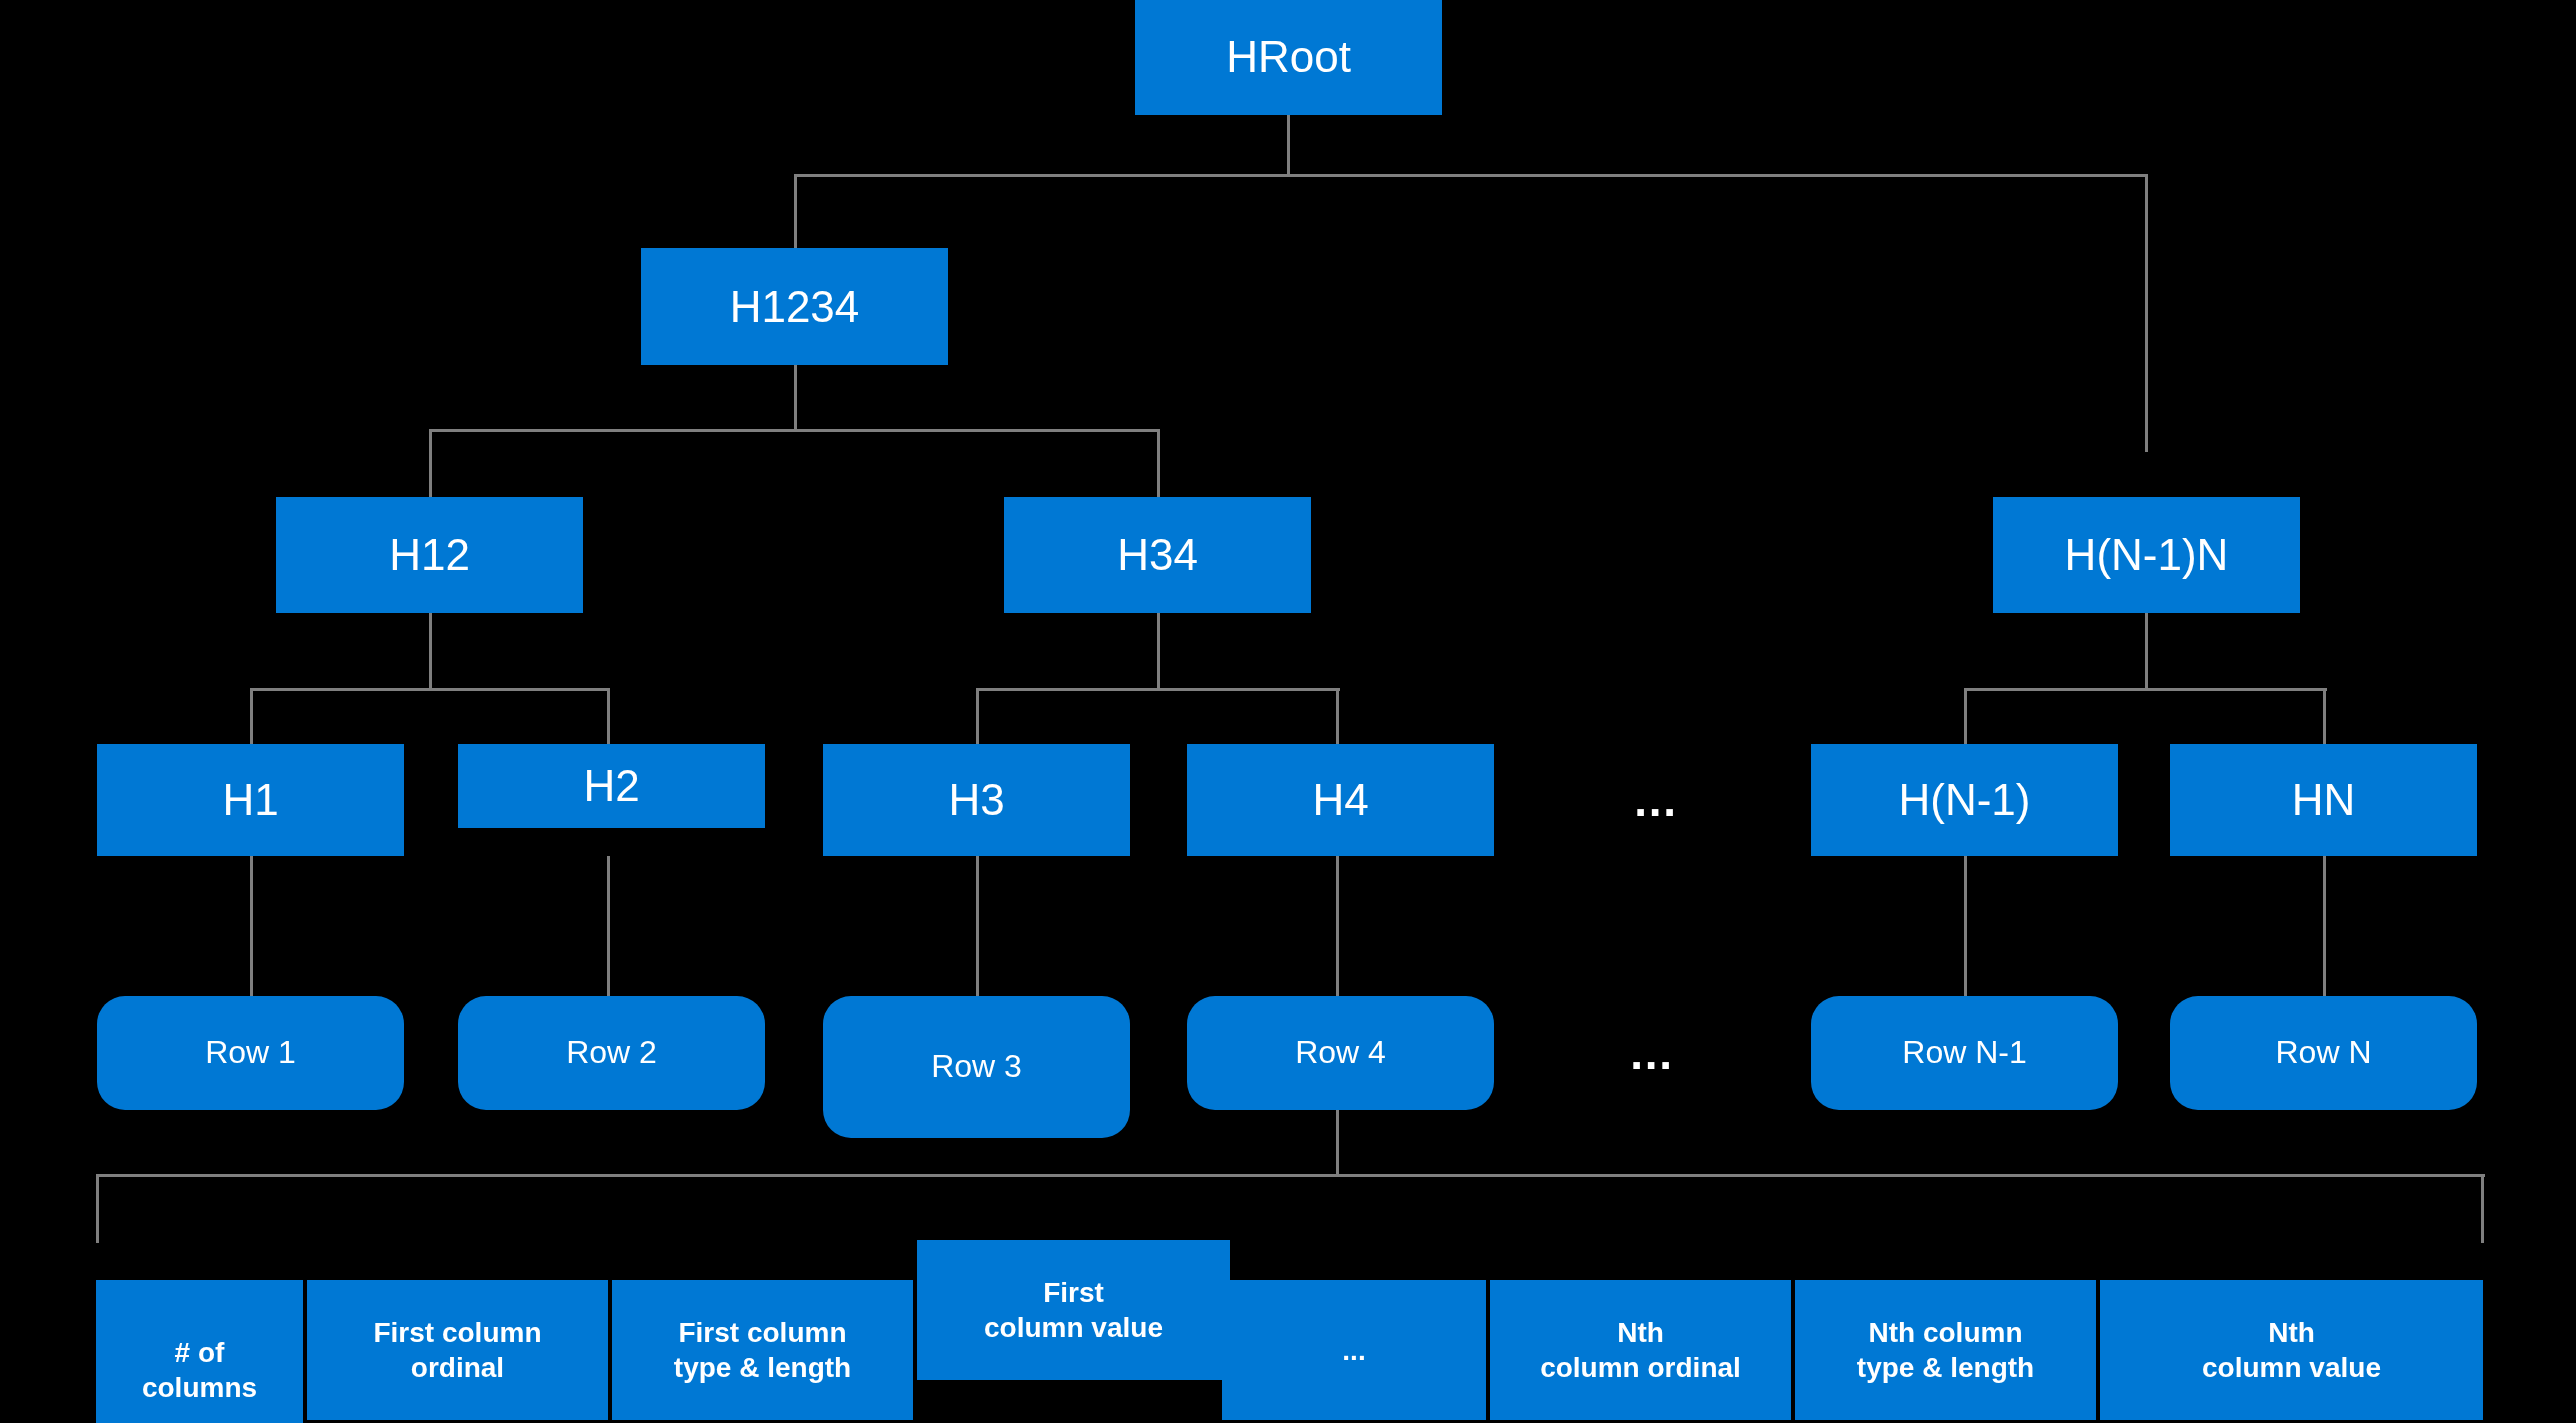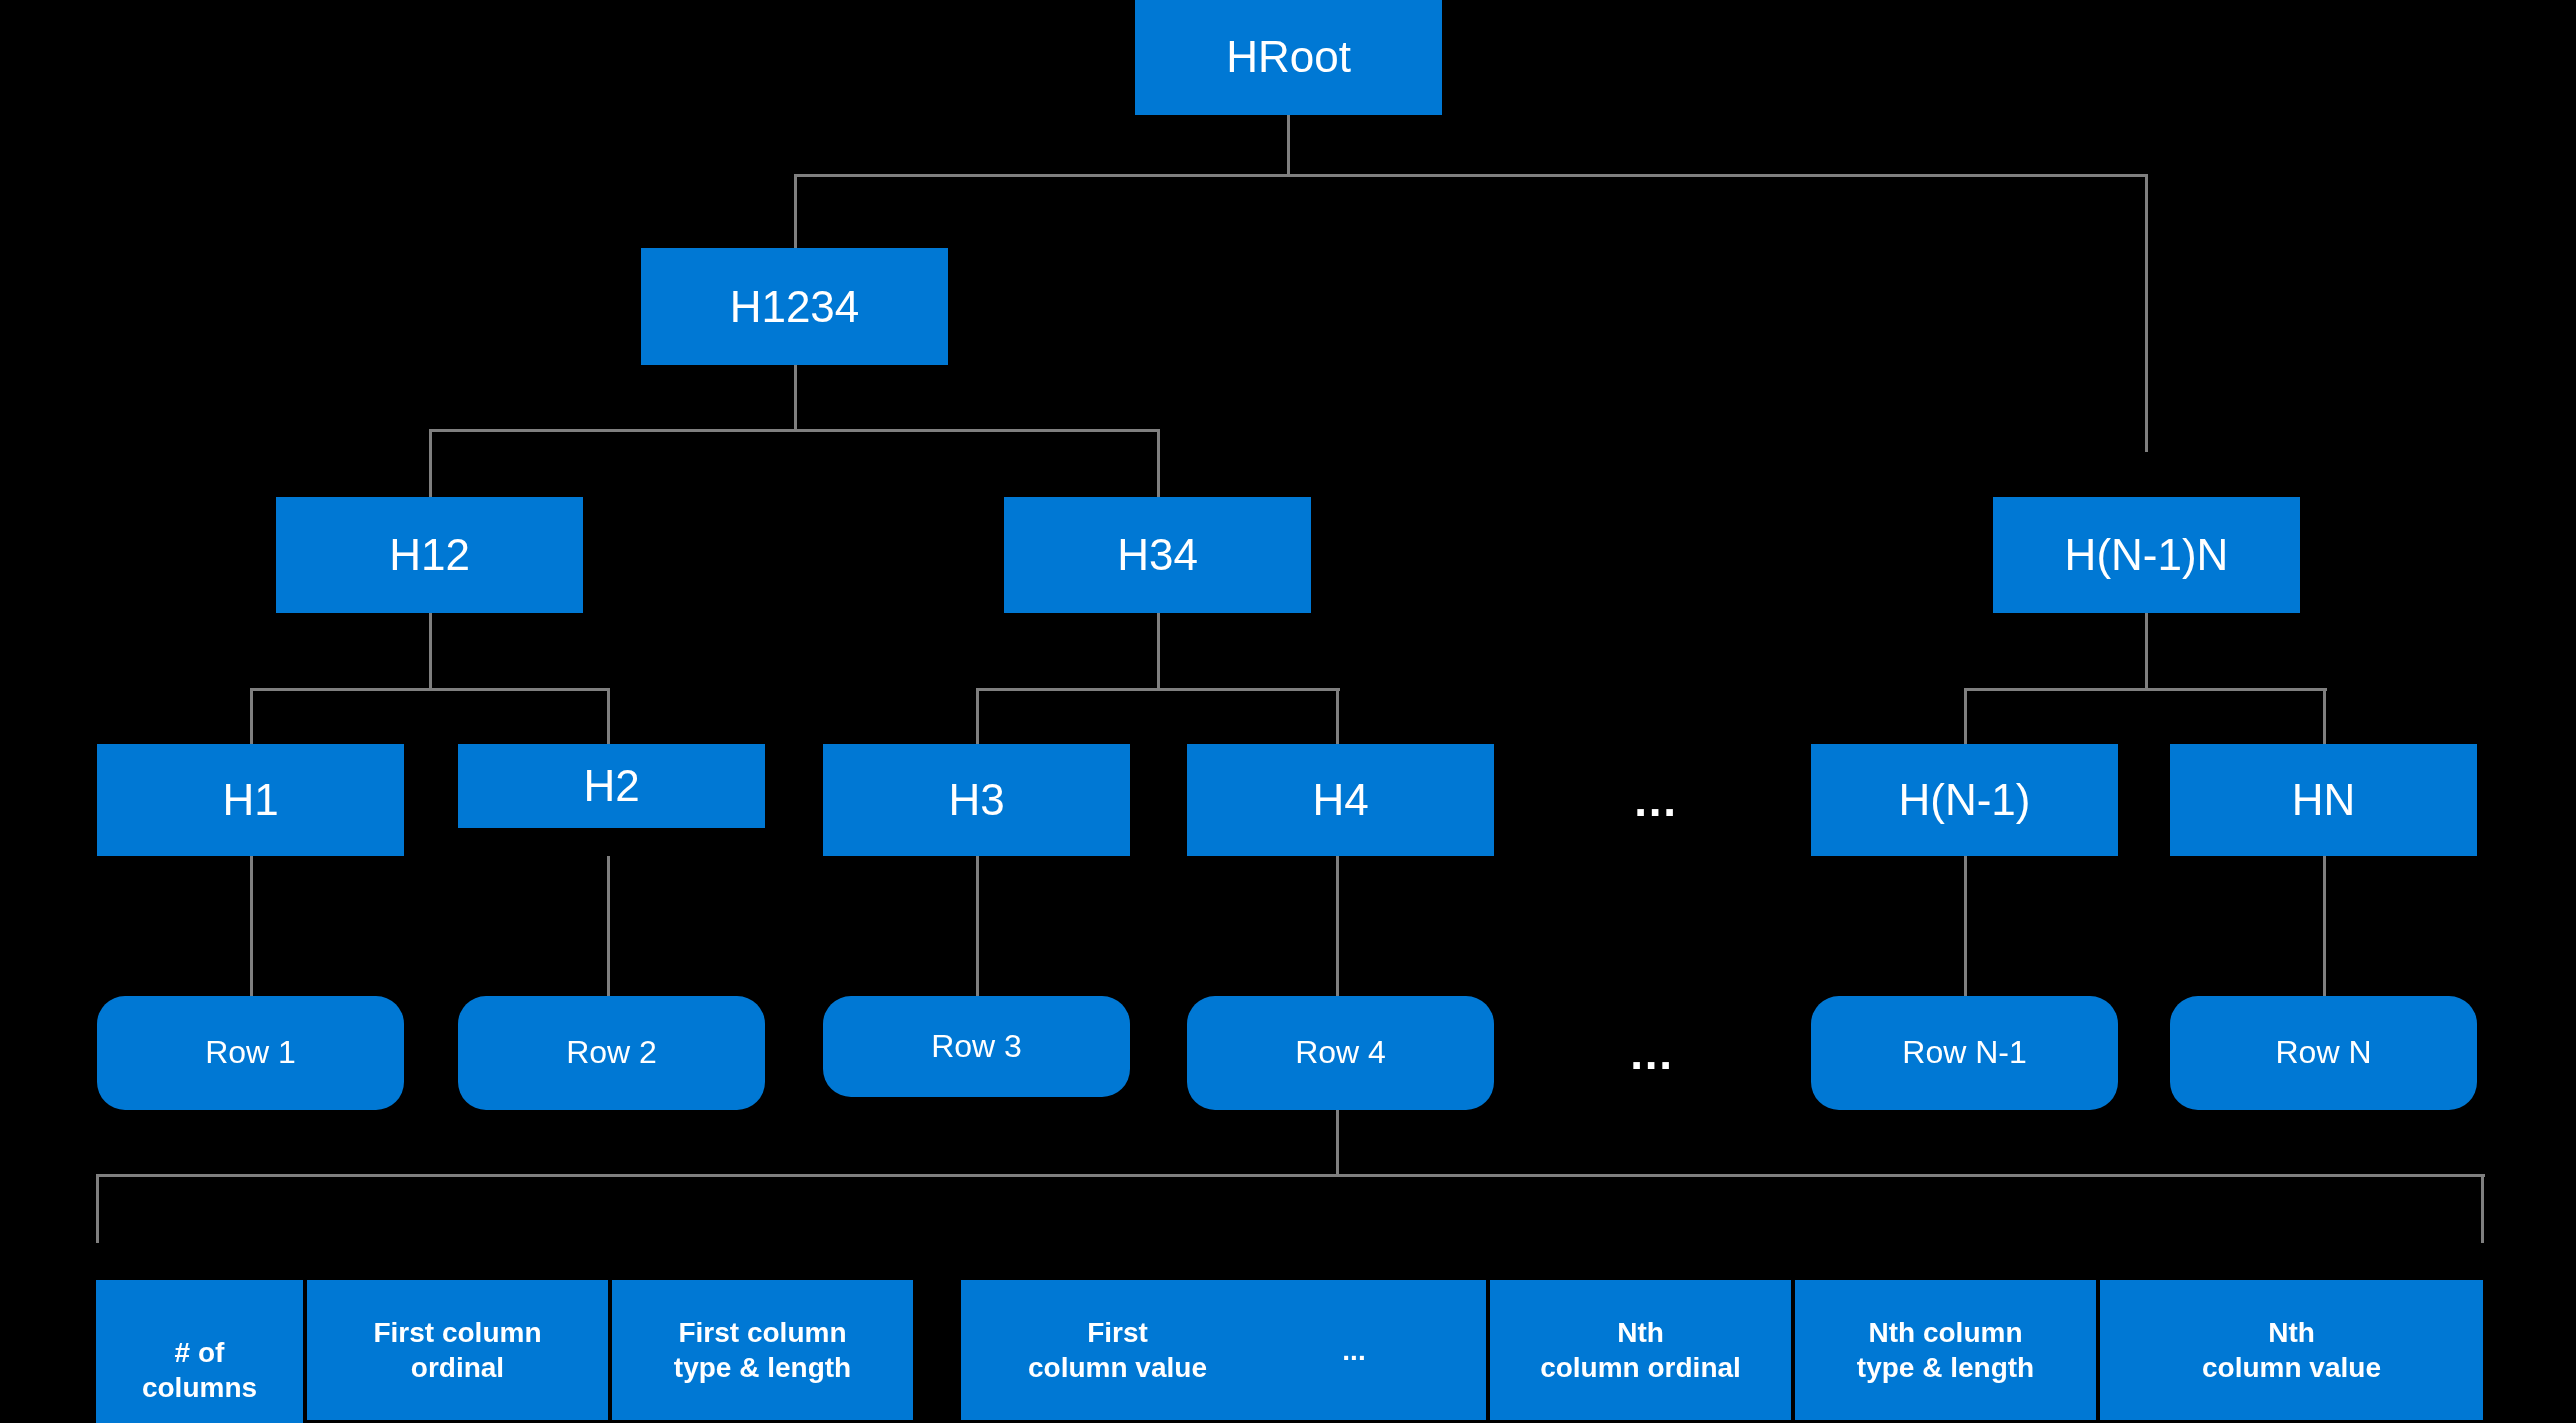--- a/index.html
+++ b/index.html
@@ -111,30 +111,30 @@
   <div class="node lvl-big" style="left:458px; top:744px; width:307px; height:84px;">H2</div>
   <div class="node lvl-big" style="left:823px; top:744px; width:307px; height:112px;">H3</div>
   <div class="node lvl-big" style="left:1187px; top:744px; width:307px; height:112px;">H4</div>
   <div class="node lvl-big" style="left:1811px; top:744px; width:307px; height:112px;">H(N-1)</div>
   <div class="node lvl-big" style="left:2170px; top:744px; width:307px; height:112px;">HN</div>
 
   <div class="ellipsis" style="left:1622px; top:777px; width:68px; text-align:center;">...</div>
 
   <div class="node lvl-row" style="left:97px; top:996px; width:307px; height:114px;">Row 1</div>
   <div class="node lvl-row" style="left:458px; top:996px; width:307px; height:114px;">Row 2</div>
-  <div class="node lvl-row" style="left:823px; top:996px; width:307px; height:101px;">Row 3</div>
+  <div class="node lvl-row" style="left:823px; top:996px; width:307px; height:142px;">Row 3</div>
   <div class="node lvl-row" style="left:1187px; top:996px; width:307px; height:114px;">Row 4</div>
   <div class="node lvl-row" style="left:1811px; top:996px; width:307px; height:114px;">Row N-1</div>
   <div class="node lvl-row" style="left:2170px; top:996px; width:307px; height:114px;">Row N</div>
 
   <div class="ellipsis" style="left:1618px; top:1030px; width:68px; text-align:center;">...</div>
 
   <div class="node col-cell" style="left:96px; top:1280px; width:207px; height:180px;"># of<br>columns</div>
   <div class="node col-cell" style="left:307px; top:1280px; width:301px; height:140px;">First column<br>ordinal</div>
   <div class="node col-cell" style="left:612px; top:1280px; width:301px; height:140px;">First column<br>type &amp; length</div>
-  <div class="node col-cell" style="left:917px; top:1280px; width:313px; height:140px;margin-left:44px;">First<br>column value</div>
+  <div class="node col-cell" style="left:917px; top:1240px; width:313px; height:140px;">First<br>column value</div>
   <div class="node col-cell" style="left:1222px; top:1280px; width:264px; height:140px;">...</div>
   <div class="node col-cell" style="left:1490px; top:1280px; width:301px; height:140px;">Nth<br>column ordinal</div>
   <div class="node col-cell" style="left:1795px; top:1280px; width:301px; height:140px;">Nth column<br>type &amp; length</div>
   <div class="node col-cell" style="left:2100px; top:1280px; width:383px; height:140px;">Nth<br>column value</div>
 
 </div>
 
 
 </body></html>

